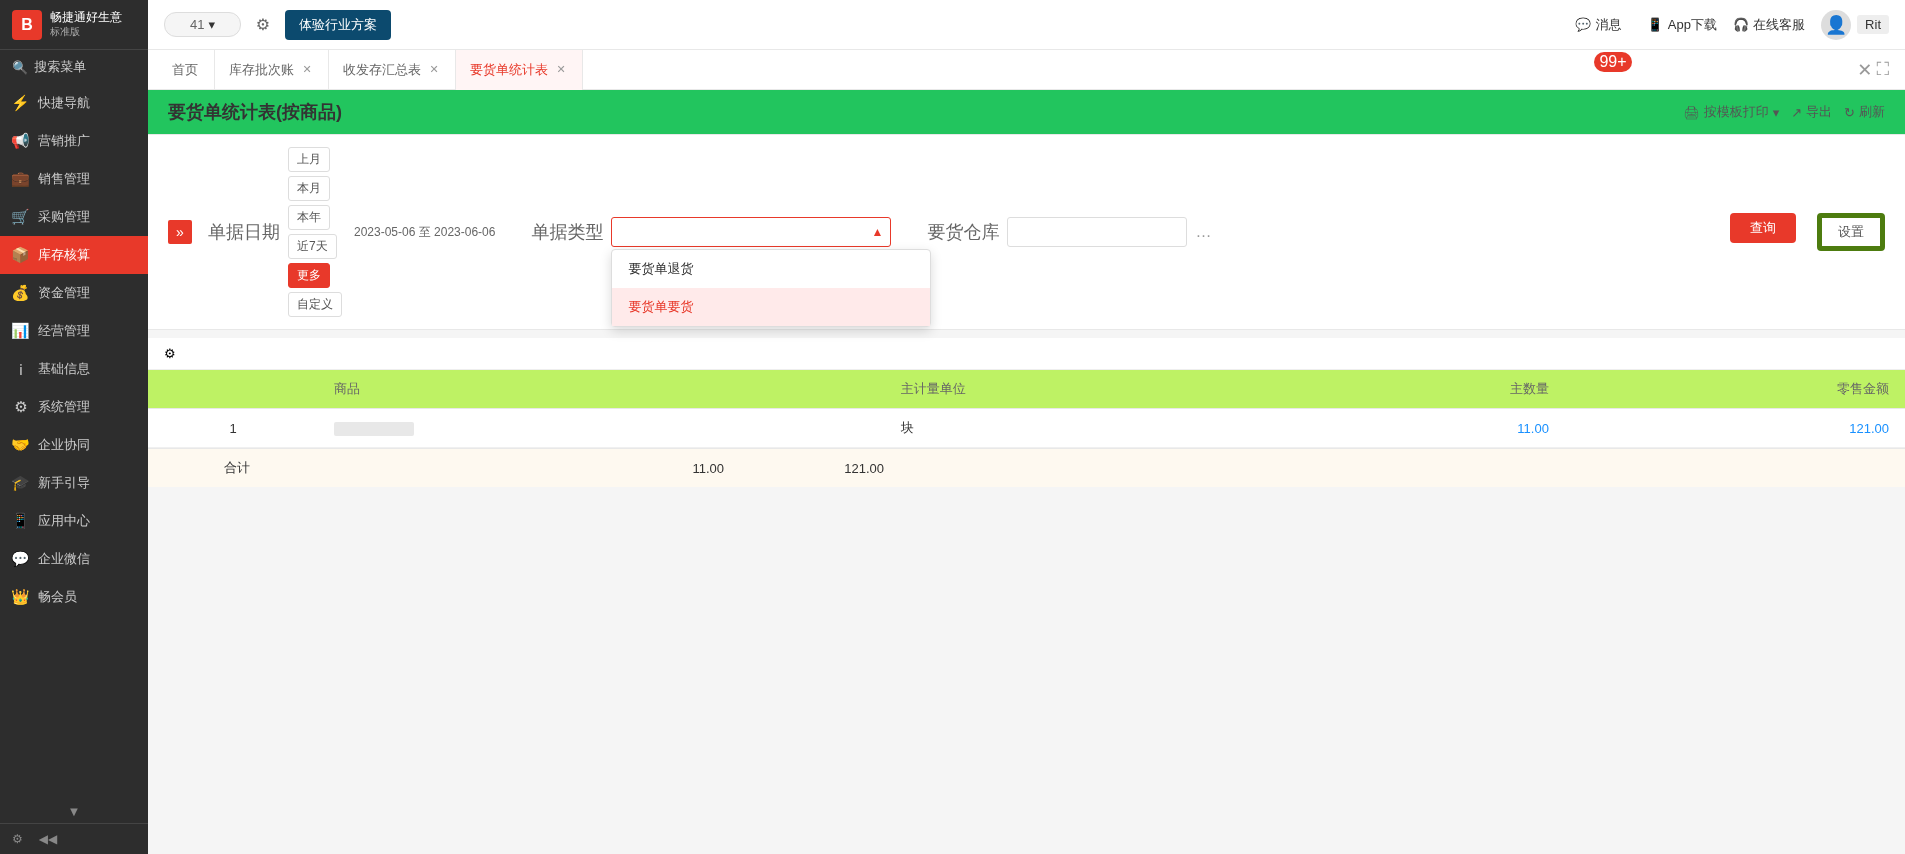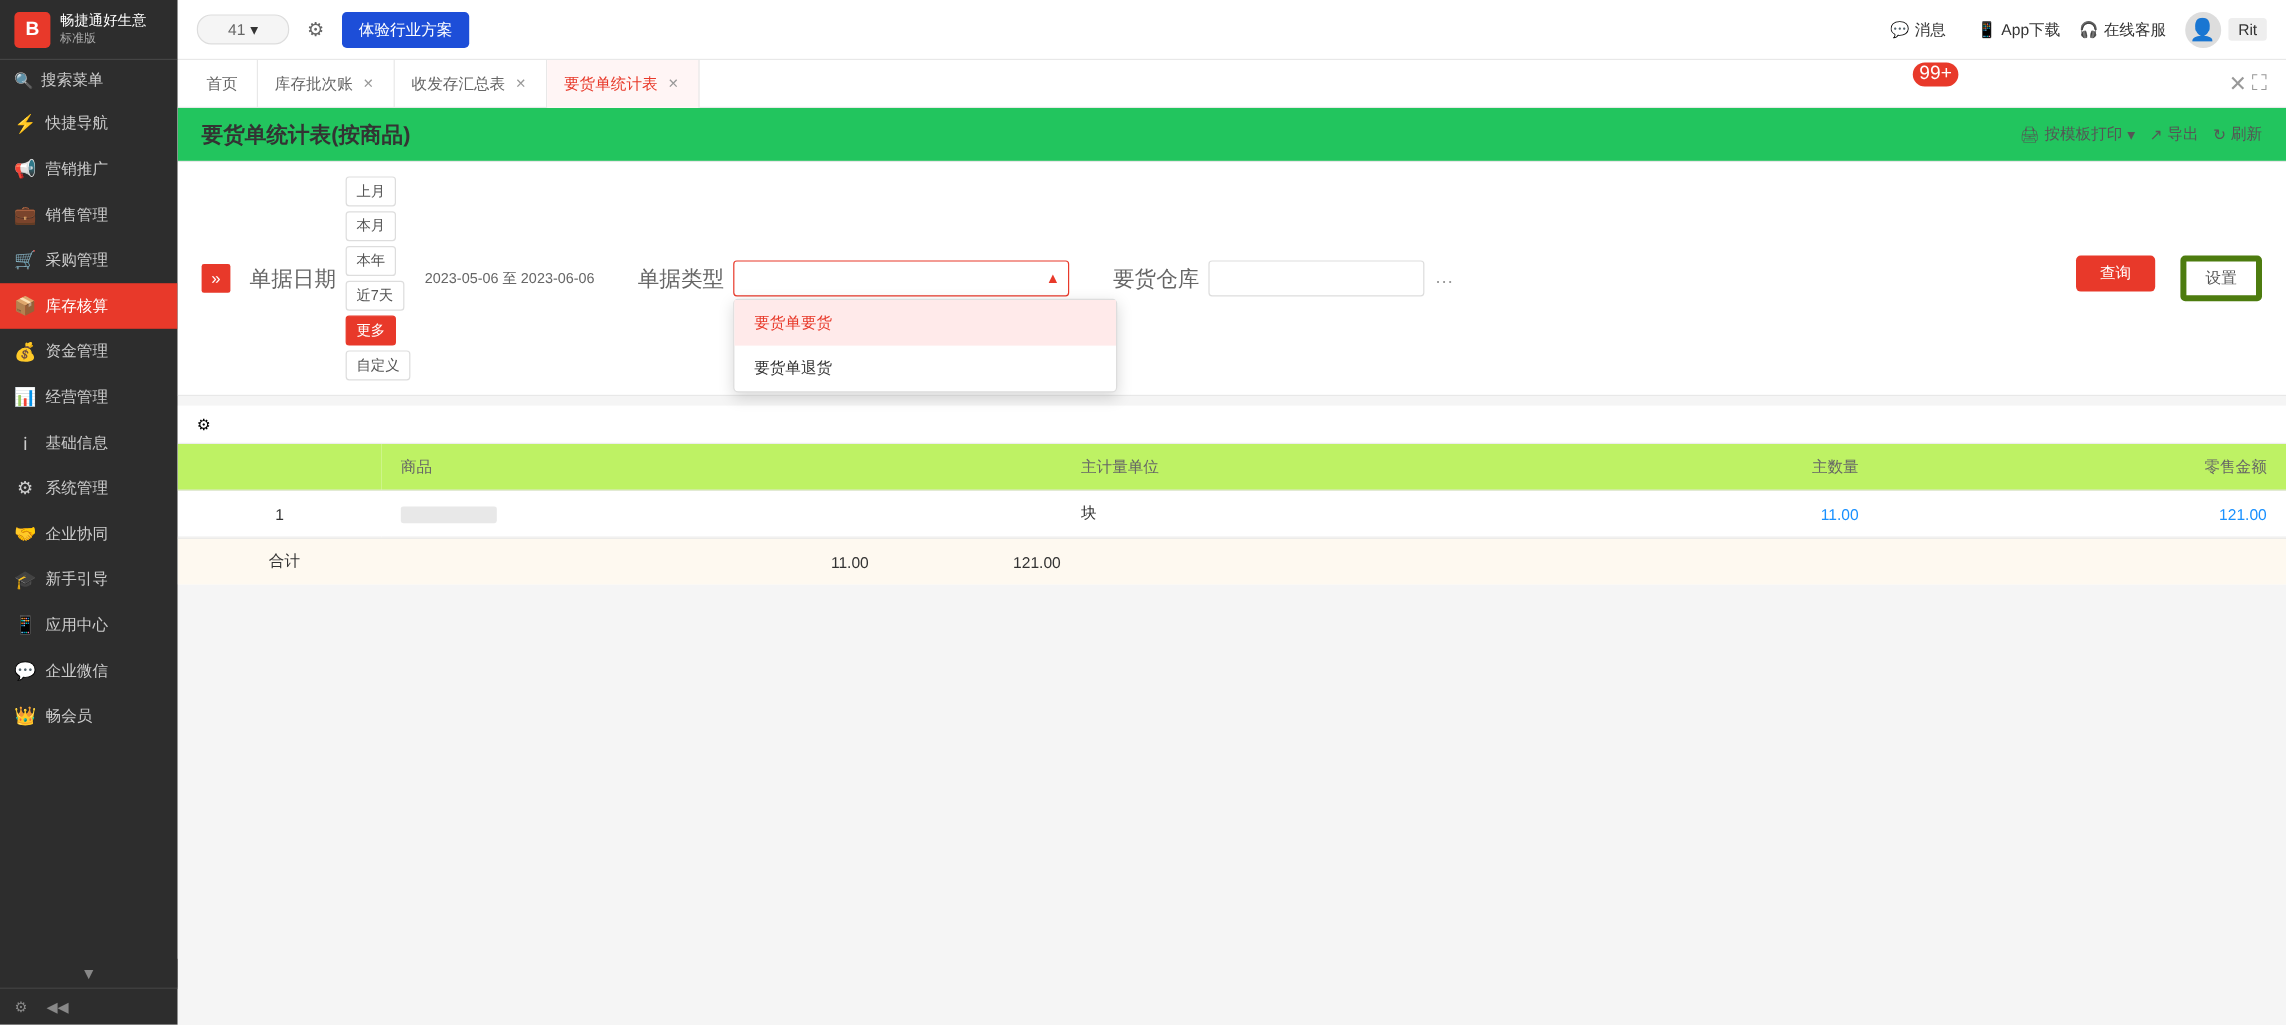--- a/index.html
+++ b/index.html
@@ -142,21 +142,21 @@
       width: 28px;
       height: 28px;
       display: flex;
       align-items: center;
       justify-content: center;
       cursor: pointer;
       color: #666;
       font-size: 16px;
     }
     .trial-btn {
-      background: #1d4ed8;
+      background: #0c4a6e;
       color: #fff;
       border: none;
       border-radius: 4px;
       padding: 6px 14px;
       cursor: pointer;
       font-size: 13px;
     }
     .topbar-right {
       display: flex;
       align-items: center;
@@ -693,22 +693,22 @@
         </div>
       </div>
 
       <div class="filter-type-group">
         <span class="filter-label">单据类型</span>
         <div class="filter-select-wrapper">
           <input class="filter-select-input" type="text" value="" style="">
           <span class="filter-select-arrow">▲</span>
 
           <div class="dropdown-menu" style="top:32px; left:0; width:320px;" id="type-dropdown">
+              <div class="dropdown-item">要货单退货</div>
               <div class="dropdown-item selected">要货单要货</div>
-              <div class="dropdown-item">要货单退货</div>
             </div>
         </div>
       </div>
 
       <div class="warehouse-group">
         <span class="filter-label">要货仓库</span>
         <input class="warehouse-input" type="text" value="" style="">
         <span class="warehouse-more">…</span>
       </div>
 

